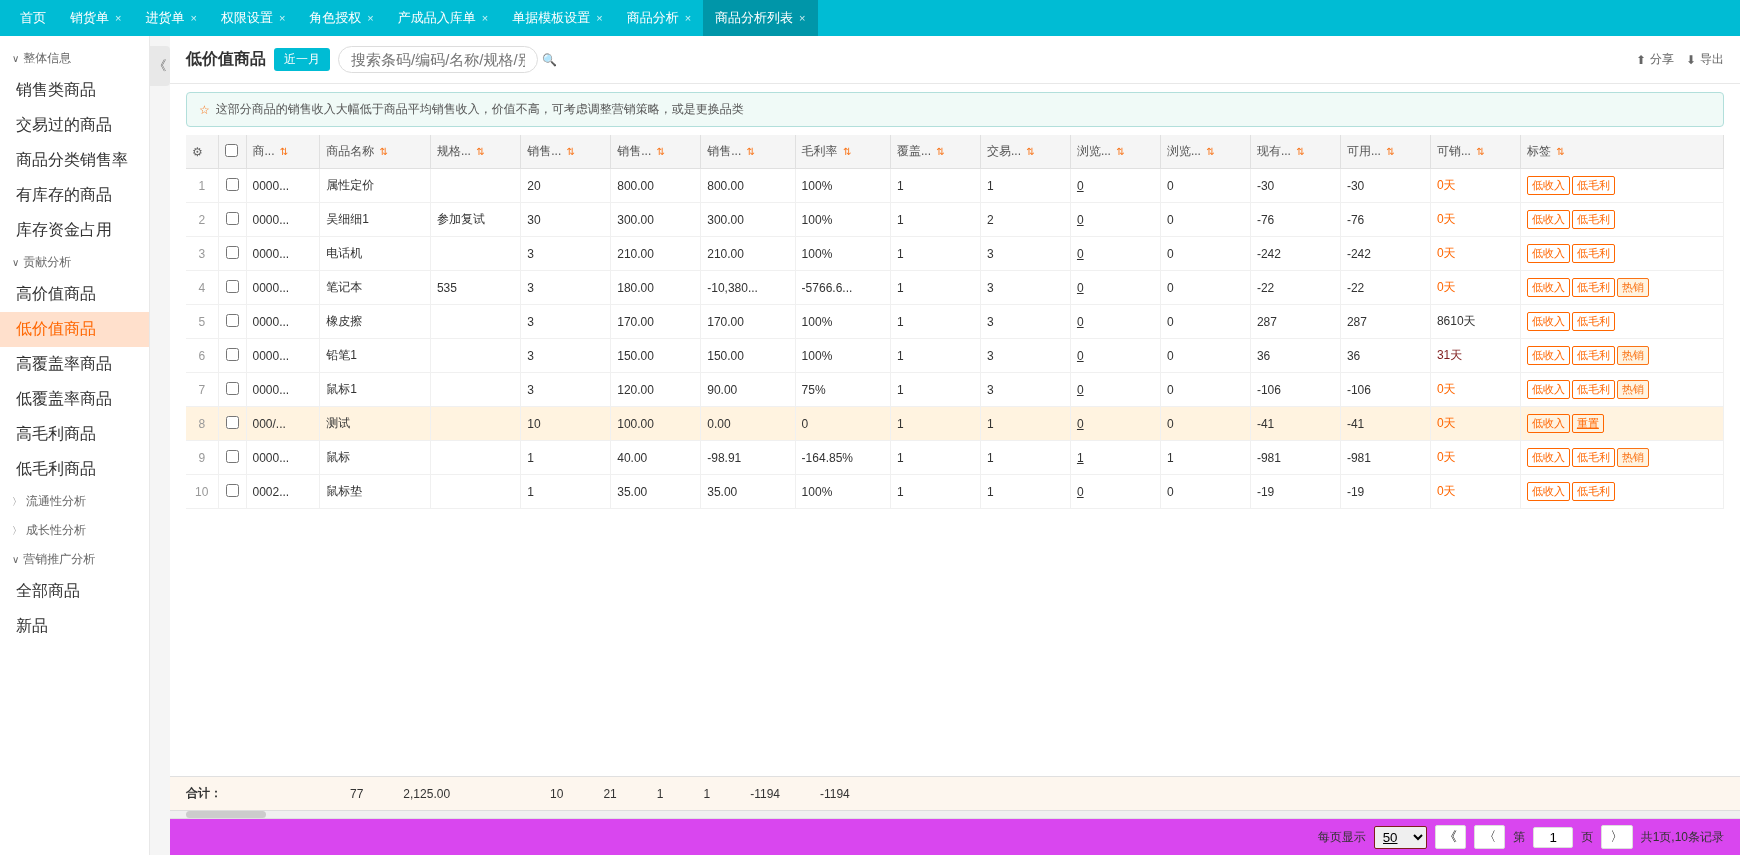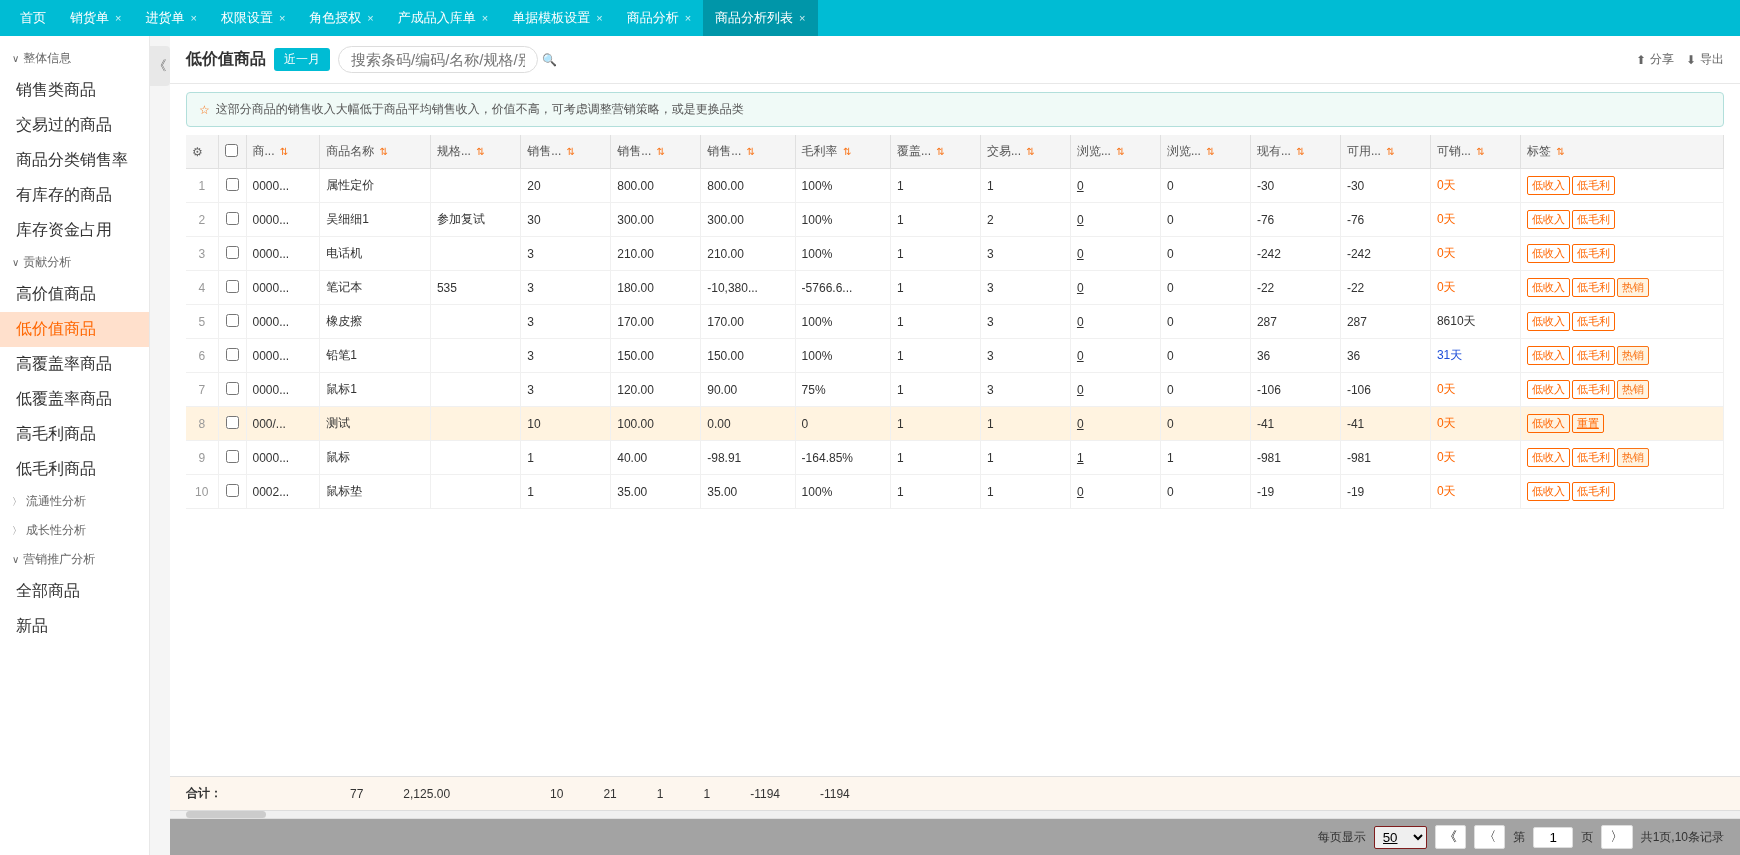--- a/index.html
+++ b/index.html
@@ -186,21 +186,21 @@
       color: #333;
     }
     .total-label { font-weight: bold; margin-right: 8px; }
     .pagination-bar {
       display: flex;
       align-items: center;
       justify-content: flex-end;
       padding: 6px 16px;
       border-top: 1px solid #e0e0e0;
       gap: 8px;
-      background: #a3a3a3;
+      background: #d946ef;
     }
     .page-btn { border: 1px solid #ddd; background: white; padding: 2px 8px; cursor: pointer; border-radius: 2px; }
     .page-input { width: 40px; border: 1px solid #ddd; text-align: center; padding: 2px; border-radius: 2px; }
     .page-select { border: 1px solid #7f1d1d; padding: 2px 4px; border-radius: 2px; text-decoration: underline; }
     .scrollbar-area { height: 8px; background: #f0f0f0; border-top: 1px solid #ddd; }
     .scrollbar-thumb { height: 100%; width: 80px; background: #ccc; border-radius: 4px; margin-left: 16px; }
     
     
     .collapse-btn {
       width: 20px;
@@ -453,21 +453,21 @@
     <td>3</td>
     <td>150.00</td>
     <td>150.00</td>
     <td>100%</td>
     <td>1</td>
     <td>3</td>
     <td><span class="underline-link">0</span></td>
     <td>0</td>
     <td>36</td>
     <td>36</td>
-    <td style="color:#1d4ed8;">31天</td>
+    <td style="color:#7f1d1d;">31天</td>
     <td><span class="tag-label tag-low-income">低收入</span><span class="tag-label tag-low-margin">低毛利</span><span class="tag-label tag-hot">热销</span></td>
   </tr>
               <tr>
     <td style="text-align:center;color:#999;">7</td>
     <td class="checkbox-cell"><input type="checkbox" style=""></td>
     <td>0000...</td>
     <td>鼠标1</td>
     <td></td>
     <td>3</td>
     <td>120.00</td>

